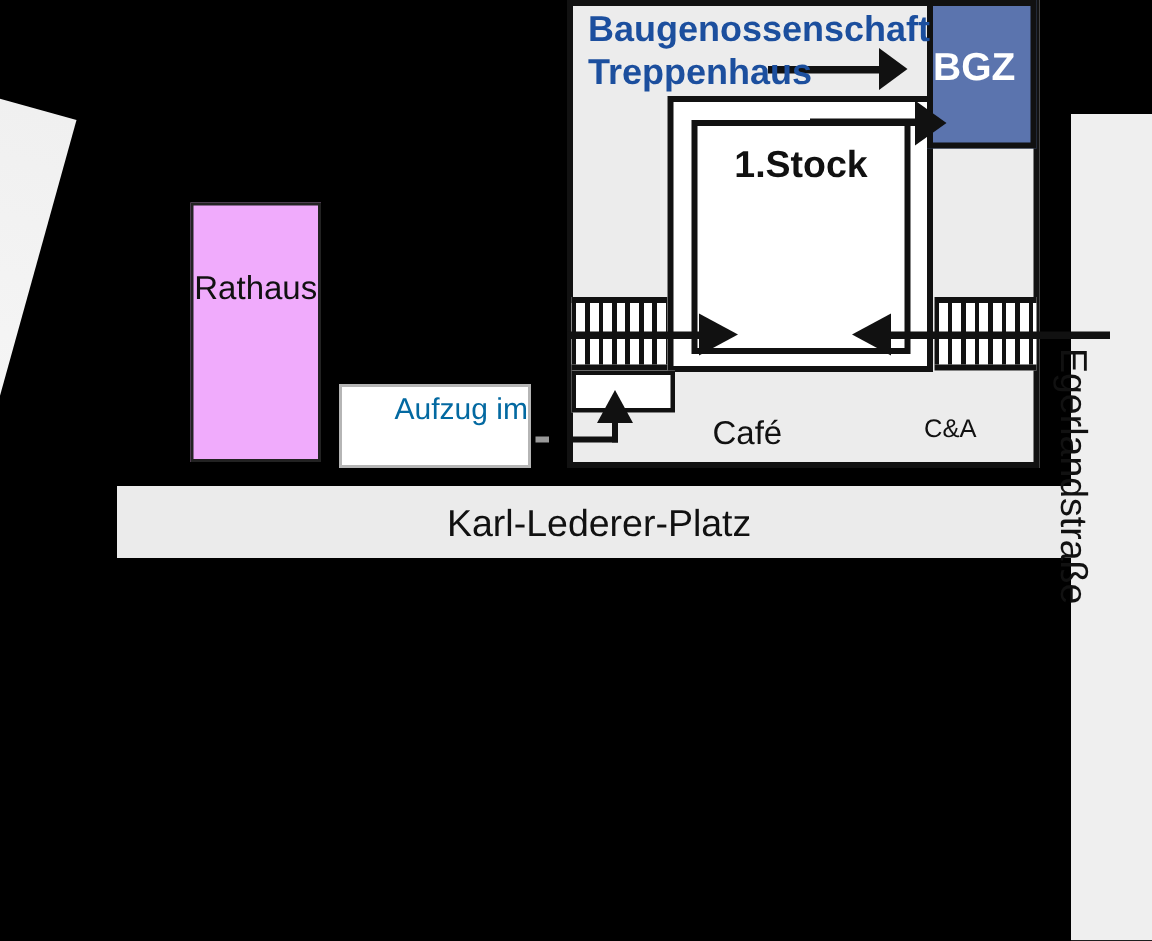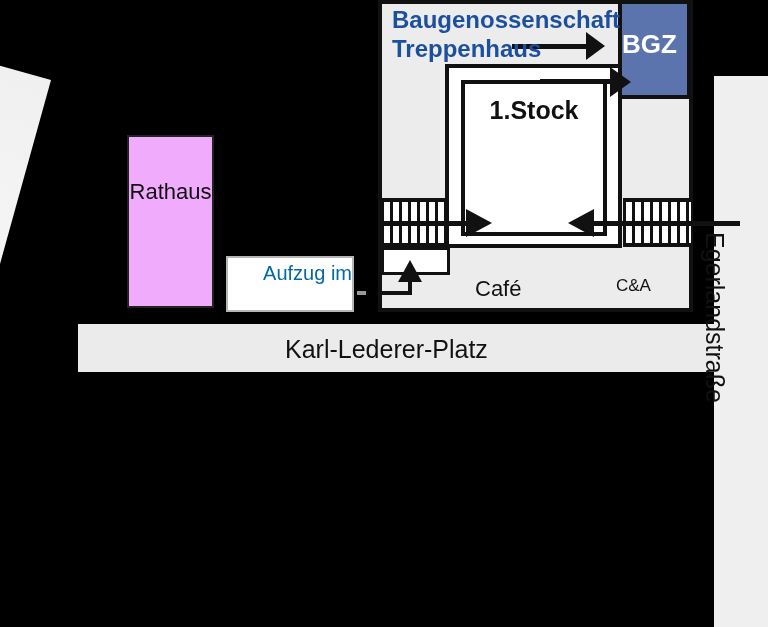--- a/index.html
+++ b/index.html
@@ -11,21 +11,21 @@
   .abs{position:absolute;}
 
   
   .road-karl{left:78px;top:324px;width:638px;height:48px;background:var(--road_gray);z-index:1;}
   .road-eger{left:714px;top:76px;width:54px;height:551px;background:#efefef;z-index:1;}
   .road-b11{
     left:-12px;top:80px;width:63px;height:560px;
     background:linear-gradient(to bottom,#f0f0f0,#ffffff);
     transform:rotate(15.5deg);transform-origin:63px 0px;z-index:2;
   }
-  .karl-label{left:285px;top:335px;font-size:25px;z-index:3;}
+  .karl-label{left:298px;top:335px;font-size:25px;z-index:3;}
   .eger-label{
     left:729px;top:232px;transform:rotate(90deg);transform-origin:top left;
     white-space:nowrap;font-size:25px;z-index:3;
   }
 
   
   .building{left:378px;top:0;width:315px;height:312px;background:var(--building_gray);
     border:4px solid #111;z-index:3;}
   .title-block{left:392px;top:5px;z-index:8;line-height:29px;font-size:24px;
     font-weight:bold;color:var(--title_blue);}

